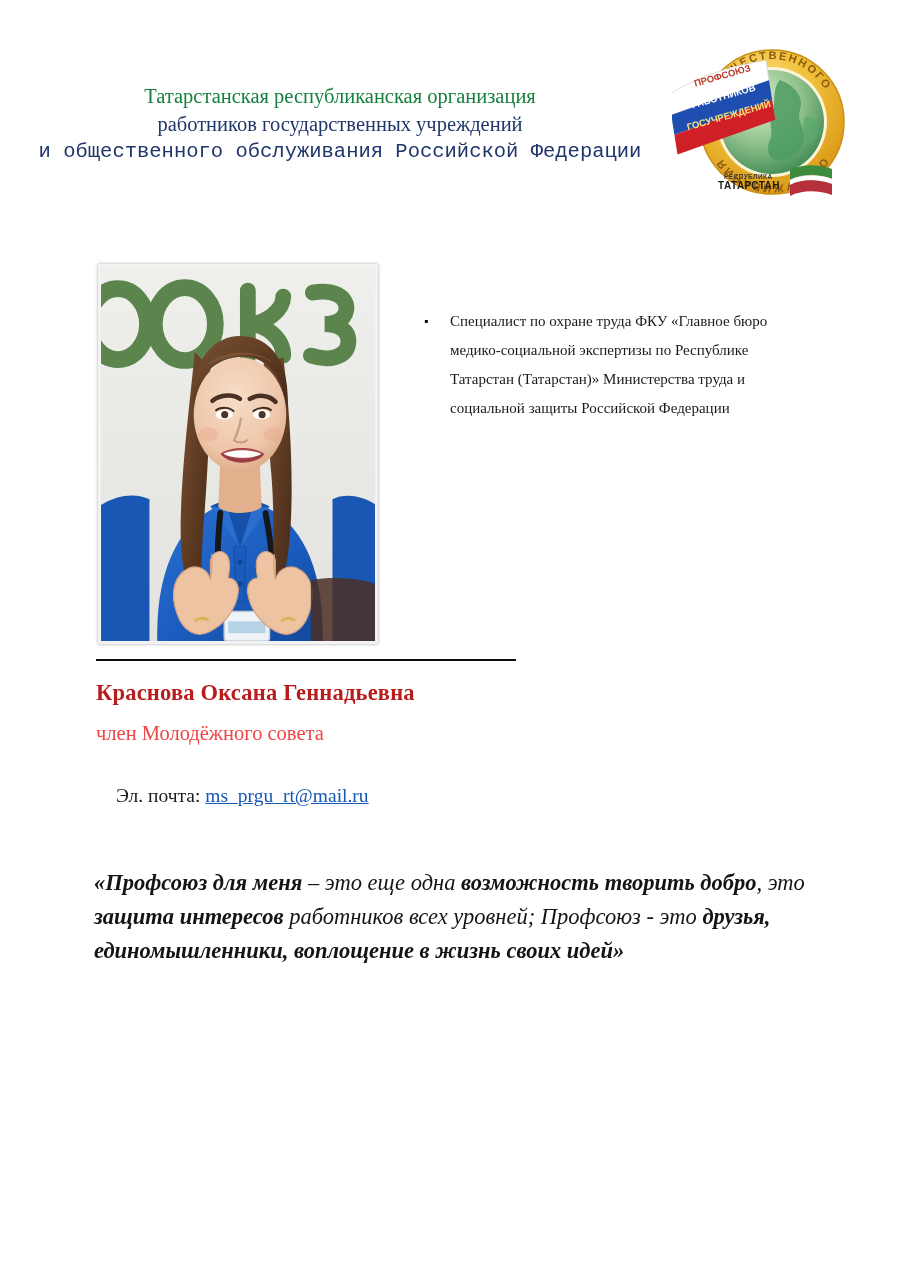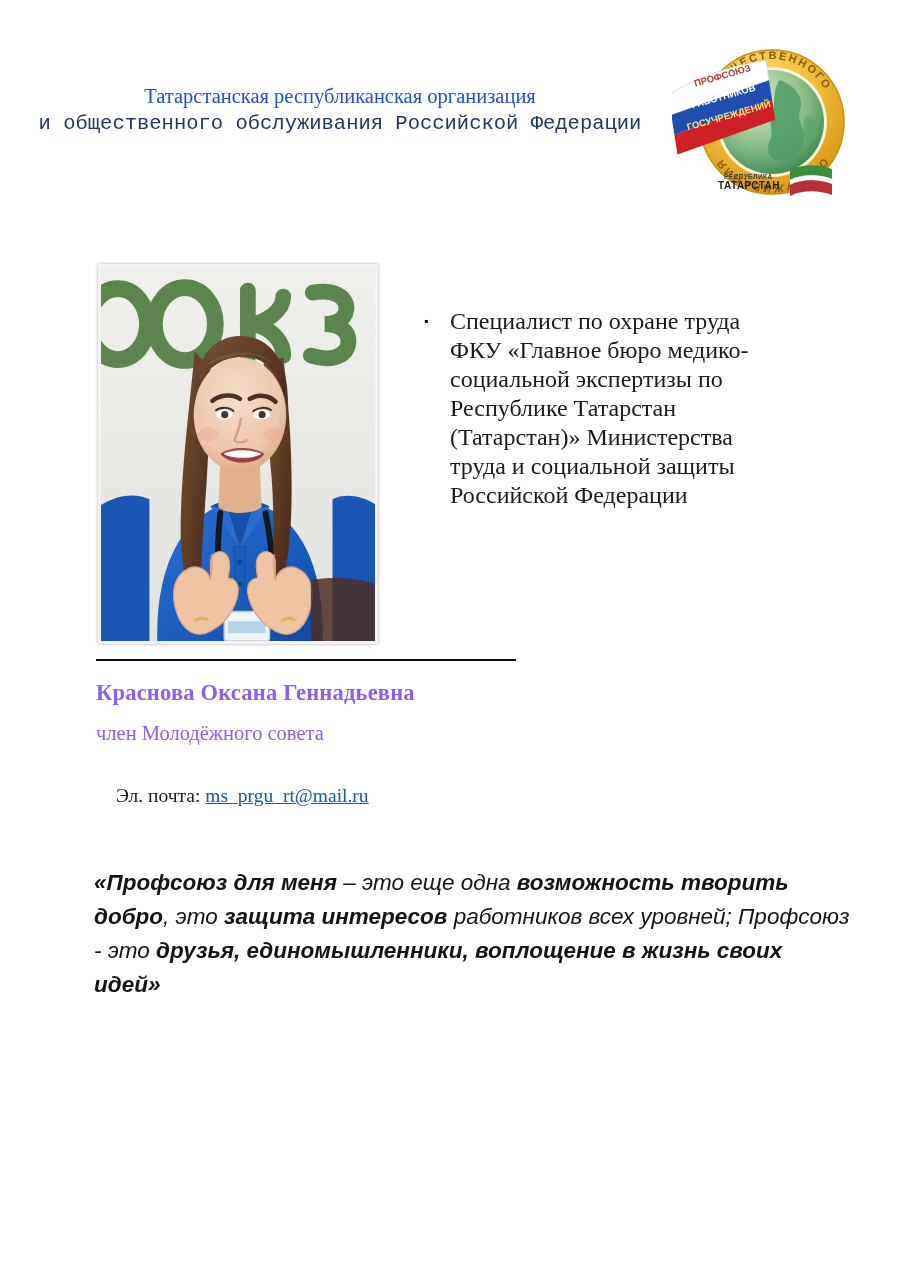--- a/index.html
+++ b/index.html
@@ -76,21 +76,21 @@
   }
   .bullet-marker {
     color: #000;
     font-size: 12px;
     line-height: 29px;
     width: 26px;
     flex: 0 0 26px;
   }
   .bullet-text {
     color: #1a1a1a;
-    font-size: 24px;
+    font-size: 15px;
     line-height: 29px;
     flex: 1 1 auto;
   }
 
   
   .divider {
     position: absolute;
     left: 96px;
     top: 659px;
     width: 420px;
@@ -105,21 +105,21 @@
     top: 680px;
     color: #1b2f6b;
     font-size: 22.5px;
     font-weight: bold;
     letter-spacing: 0.2px;
   }
   .person-role {
     position: absolute;
     left: 96px;
     top: 722px;
-    color: #8b5cf6;
+    color: #ef4444;
     font-size: 20.5px;
   }
   .email-row {
     position: absolute;
     left: 96px;
     top: 785px;
     color: #1a1a1a;
     font-size: 19.5px;
     margin-left: 20px;
   }
@@ -131,32 +131,33 @@
   
   .quote {
     position: absolute;
     left: 94px;
     top: 866px;
     width: 760px;
     font-size: 22.5px;
     line-height: 34px;
     font-style: italic;
     color: #141414;
-    font-family: Liberation Sans, sans-serif;
+    font-family: Liberation Serif, serif;
   }
   .quote b { font-weight: bold; }
   .quote span.reg { font-weight: normal; }
 </style>
 </head>
 <body>
 
 <div class="page">
 
   <div class="header-block">
-    <div class="header-line" style="color: #1d4ed8;">Татарстанская республиканская организация</div>
+    <div class="header-line" style="color: #15803d;">Татарстанская республиканская организация</div>
+    <div class="header-line" style="color: rgb(32, 54, 107);">работников государственных учреждений</div>
     <div class="header-line" style="color: rgb(32, 54, 107); font-family: Liberation Mono, monospace;">и общественного обслуживания Российской Федерации</div>
   </div>
 
   <div class="logo">
     <svg viewBox="0 0 186 168" width="186" height="168">
       <defs>
         <radialGradient id="ringGrad" cx="42%" cy="32%" r="72%">
           <stop offset="0%" stop-color="#ffe9a8"></stop>
           <stop offset="45%" stop-color="#f3c43f"></stop>
           <stop offset="100%" stop-color="#d79412"></stop>
@@ -312,21 +313,21 @@
 
   <div class="bullet-block">
     <div class="bullet-row">
       <span class="bullet-marker">▪</span>
       <span class="bullet-text">Специалист по охране труда ФКУ «Главное бюро медико-социальной экспертизы по Республике Татарстан (Татарстан)» Министерства труда и социальной защиты Российской Федерации</span>
     </div>
   </div>
 
   <div class="divider"></div>
 
-  <div class="person-name" style="color: #8b5cf6;">Краснова Оксана Геннадьевна</div>
+  <div class="person-name" style="color: #b91c1c;">Краснова Оксана Геннадьевна</div>
   <div class="person-role">член Молодёжного совета</div>
   <div class="email-row">
     <span>Эл. почта:</span>
     <a class="email-link" href="#" style="color: rgb(20, 87, 181);">ms_prgu_rt@mail.ru</a>
   </div>
 
   <div class="quote"><b>«Профсоюз для меня </b><span class="reg"> – это еще одна </span><b>возможность творить добро</b><span class="reg">, это </span><b>защита интересов</b><span class="reg"> работников всех уровней; Профсоюз - это </span><b>друзья, единомышленники, воплощение в жизнь своих идей»</b></div>
 
 </div>
 

